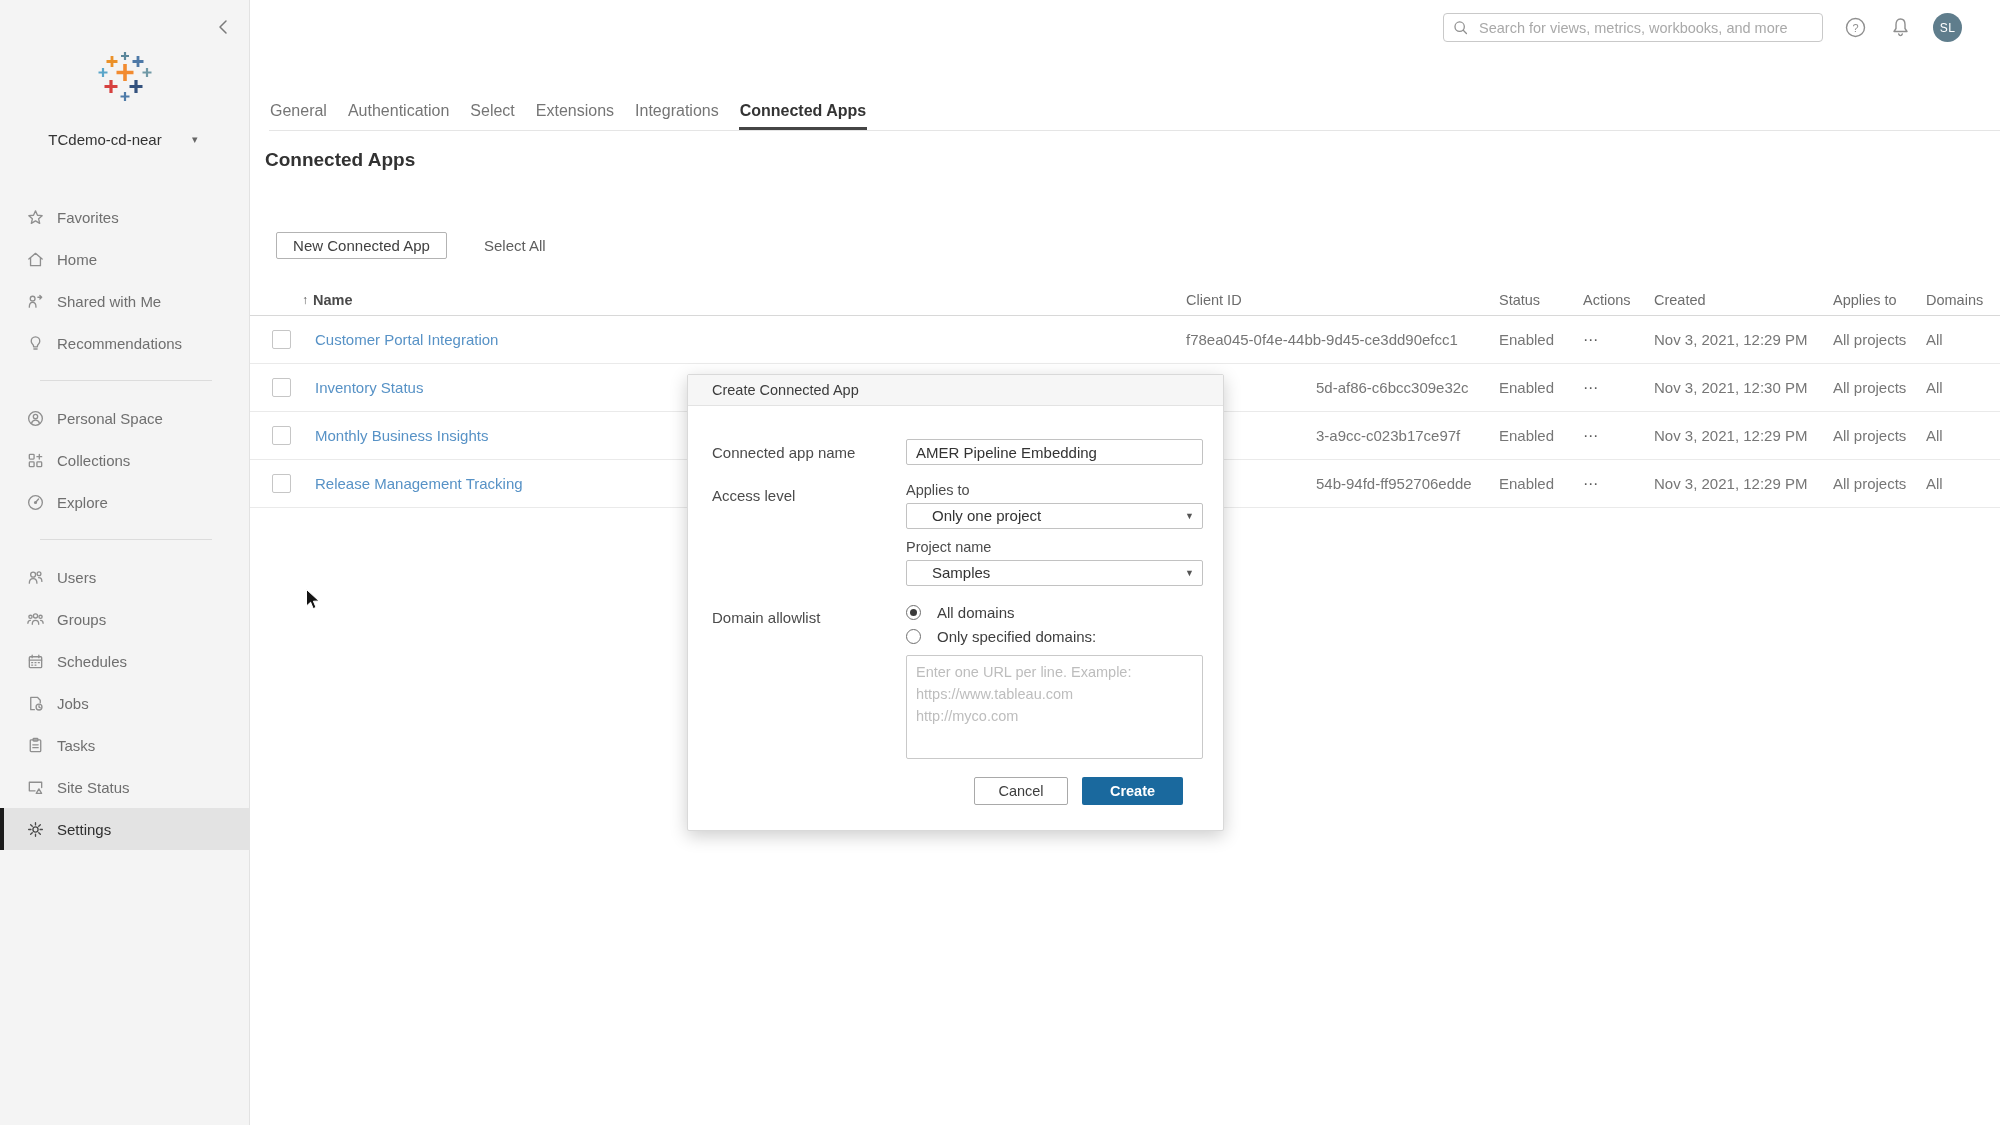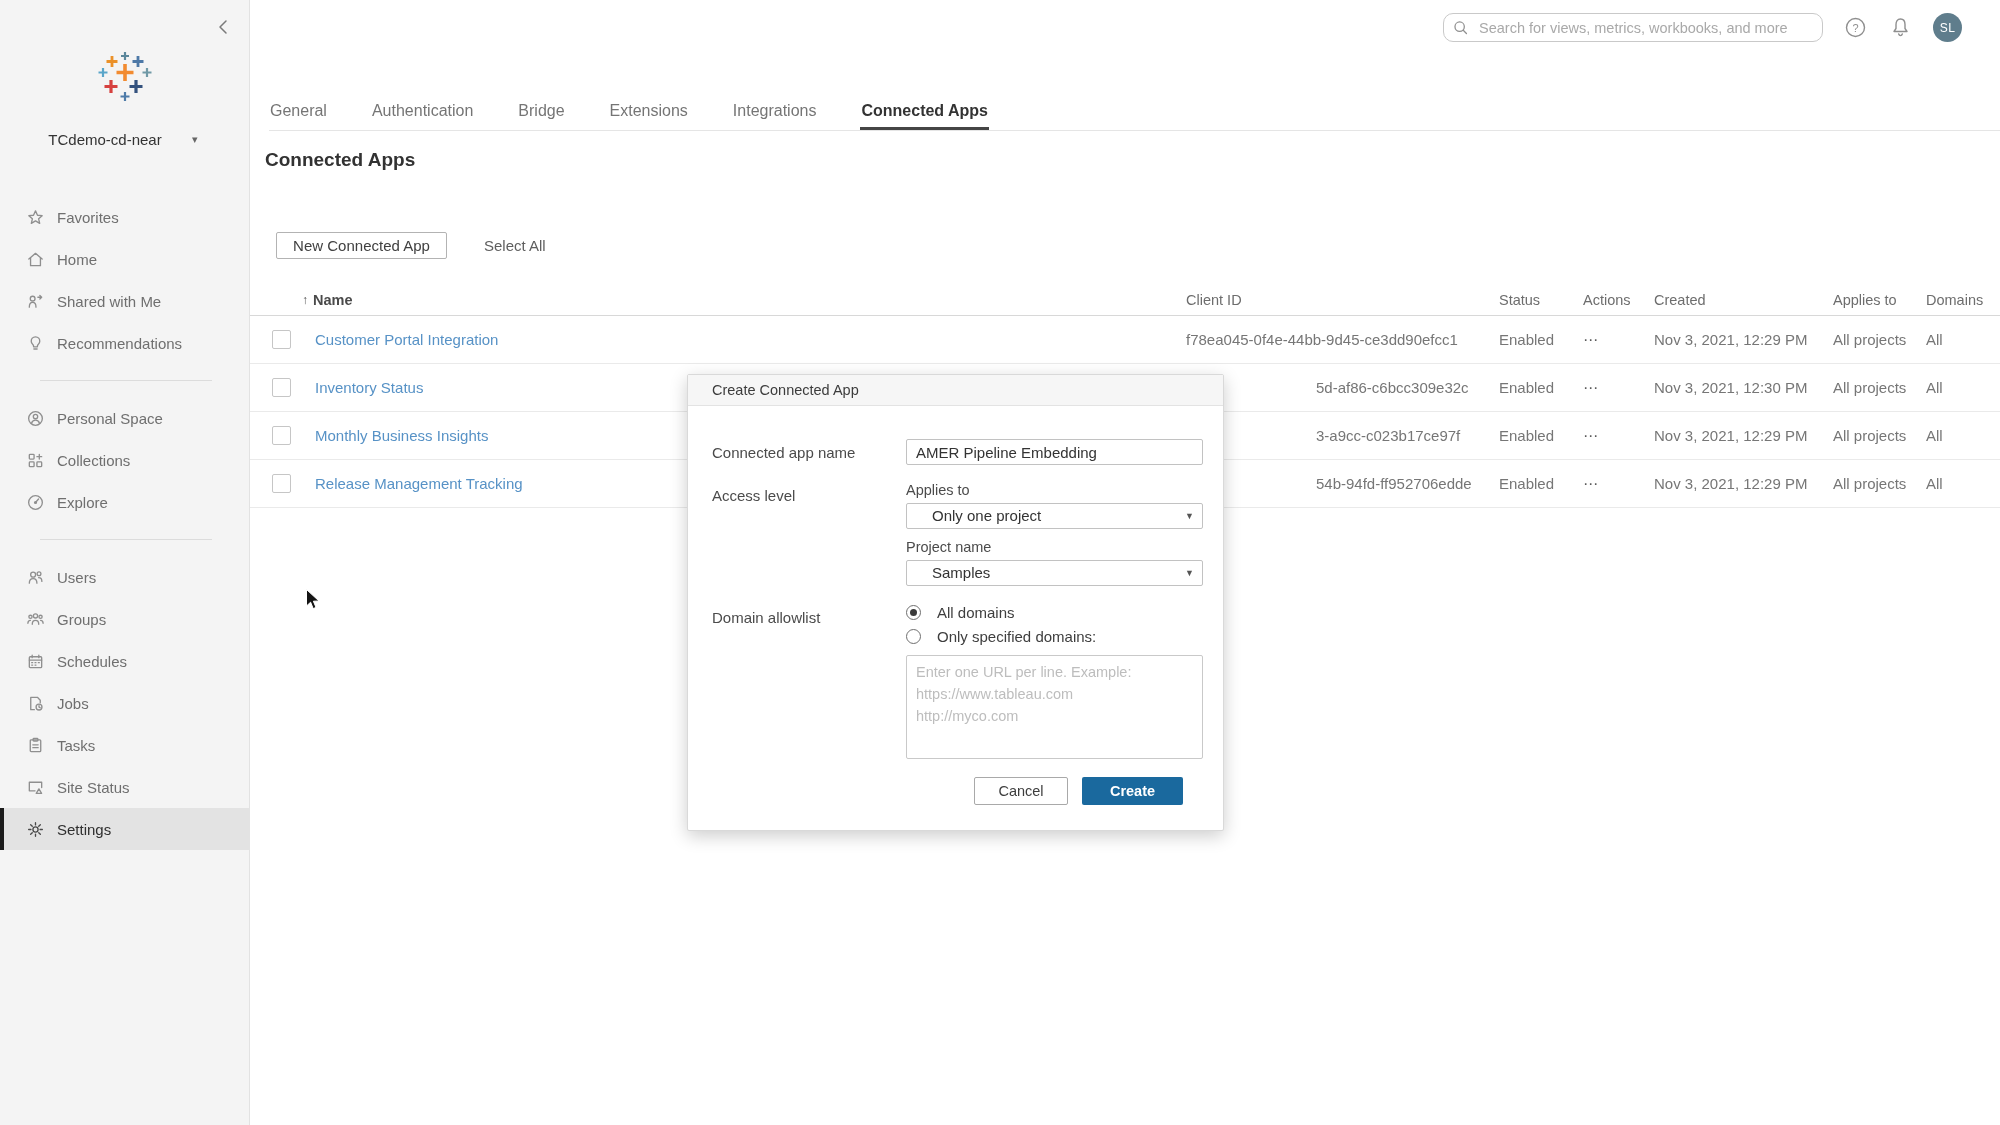--- a/index.html
+++ b/index.html
@@ -19,29 +19,29 @@
   .nicon svg{width:19px;height:19px;stroke:#8f8f8f;fill:none;stroke-width:1.4;stroke-linecap:round;stroke-linejoin:round;}
   .nav-item.selected{background:#e3e3e3;color:#2f2f2f;}
   .nav-item.selected::before{content:"";position:absolute;left:0;top:0;width:4px;height:100%;background:#1b1b1b;}
   .nav-item.selected .nicon svg{stroke:#4a4a4a;}
   .nav-divider{height:1px;background:#dcdcdc;margin:16px 38px 16px 40px;}
 
   
   .main{position:absolute;left:250px;top:0;right:0;height:1125px;}
 
   .top-bar{position:absolute;top:13px;right:38px;display:flex;align-items:center;gap:20px;}
-  .search-box{display:flex;align-items:center;width:380px;height:29px;border:1px solid #c9c9c9;border-radius:10px;background:#fff;box-sizing:border-box;padding:0 8px;justify-content:space-between;}
+  .search-box{display:flex;align-items:center;width:380px;height:29px;border:1px solid #c9c9c9;border-radius:4px;background:#fff;box-sizing:border-box;padding:0 8px;justify-content:space-between;}
   .search-box svg{width:17px;height:17px;stroke:#8f8f8f;fill:none;stroke-width:1.5;stroke-linecap:round;}
   .search-box input{border:none;outline:none;flex:1;margin-left:8px;font-size:14.5px;font-family:inherit;color:#333;background:transparent;}
   .search-box input::placeholder{color:#a9a9a9;}
   .round-icon{width:25px;height:25px;cursor:pointer;}
   .round-icon svg{width:25px;height:25px;stroke:#8f8f8f;fill:none;stroke-width:1.4;stroke-linecap:round;stroke-linejoin:round;}
   .avatar{width:29px;height:29px;border-radius:50%;background:#5f7d8c;color:#fff;font-size:12px;display:flex;align-items:center;justify-content:center;cursor:pointer;letter-spacing:.3px;}
 
-  .tabs{position:absolute;left:19px;right:0;top:95px;height:35px;border-bottom:1px solid #e5e5e5;display:flex;gap:43px;}
+  .tabs{position:absolute;left:19px;right:0;top:95px;height:35px;border-bottom:1px solid #e5e5e5;display:flex;gap:19px;}
   .tab{font-size:16px;color:#757575;line-height:32px;cursor:pointer;padding:0 1px;}
   .tab.active{color:#333;font-weight:bold;border-bottom:3px solid #454545;}
 
   .page-title{position:absolute;left:15px;top:149px;font-size:19px;font-weight:bold;color:#323232;}
   .page-desc{position:absolute;left:34px;top:186px;font-size:15px;color:#6e6e6e;}
   .learn-more{color:#4f97d1;cursor:pointer;}
   .btn-row{position:absolute;left:26px;top:232px;display:flex;align-items:center;gap:37px;}
   .btn-outline{width:171px;height:27px;border:1px solid #b3b3b3;border-radius:2px;background:#fff;font-size:15px;color:#404040;display:flex;align-items:center;justify-content:center;cursor:pointer;font-family:inherit;}
   .select-all{font-size:15px;color:#5e5e5e;cursor:pointer;}
 
@@ -254,21 +254,21 @@
             <path d="M12.5 4 C9.3 4 8 6.3 8 9.5 V13.5 L6 16.5 H19 L17 13.5 V9.5 C17 6.3 15.7 4 12.5 4 Z"></path>
             <path d="M10.7 19 C11 20 11.6 20.6 12.5 20.6 C13.4 20.6 14 20 14.3 19"></path>
           </svg>
       </div>
       <div class="avatar">SL</div>
     </div>
 
     <div class="tabs">
       <div class="tab">General</div>
       <div class="tab">Authentication</div>
-      <div class="tab">Bridge</div>
+      <div class="tab">Select</div>
       <div class="tab">Extensions</div>
       <div class="tab">Integrations</div>
       <div class="tab active">Connected Apps</div>
     </div>
 
     <div class="page-title">Connected Apps</div>
 
     <div class="btn-row">
       <button class="btn-outline">New Connected App</button>
       <span class="select-all">Select All</span>

